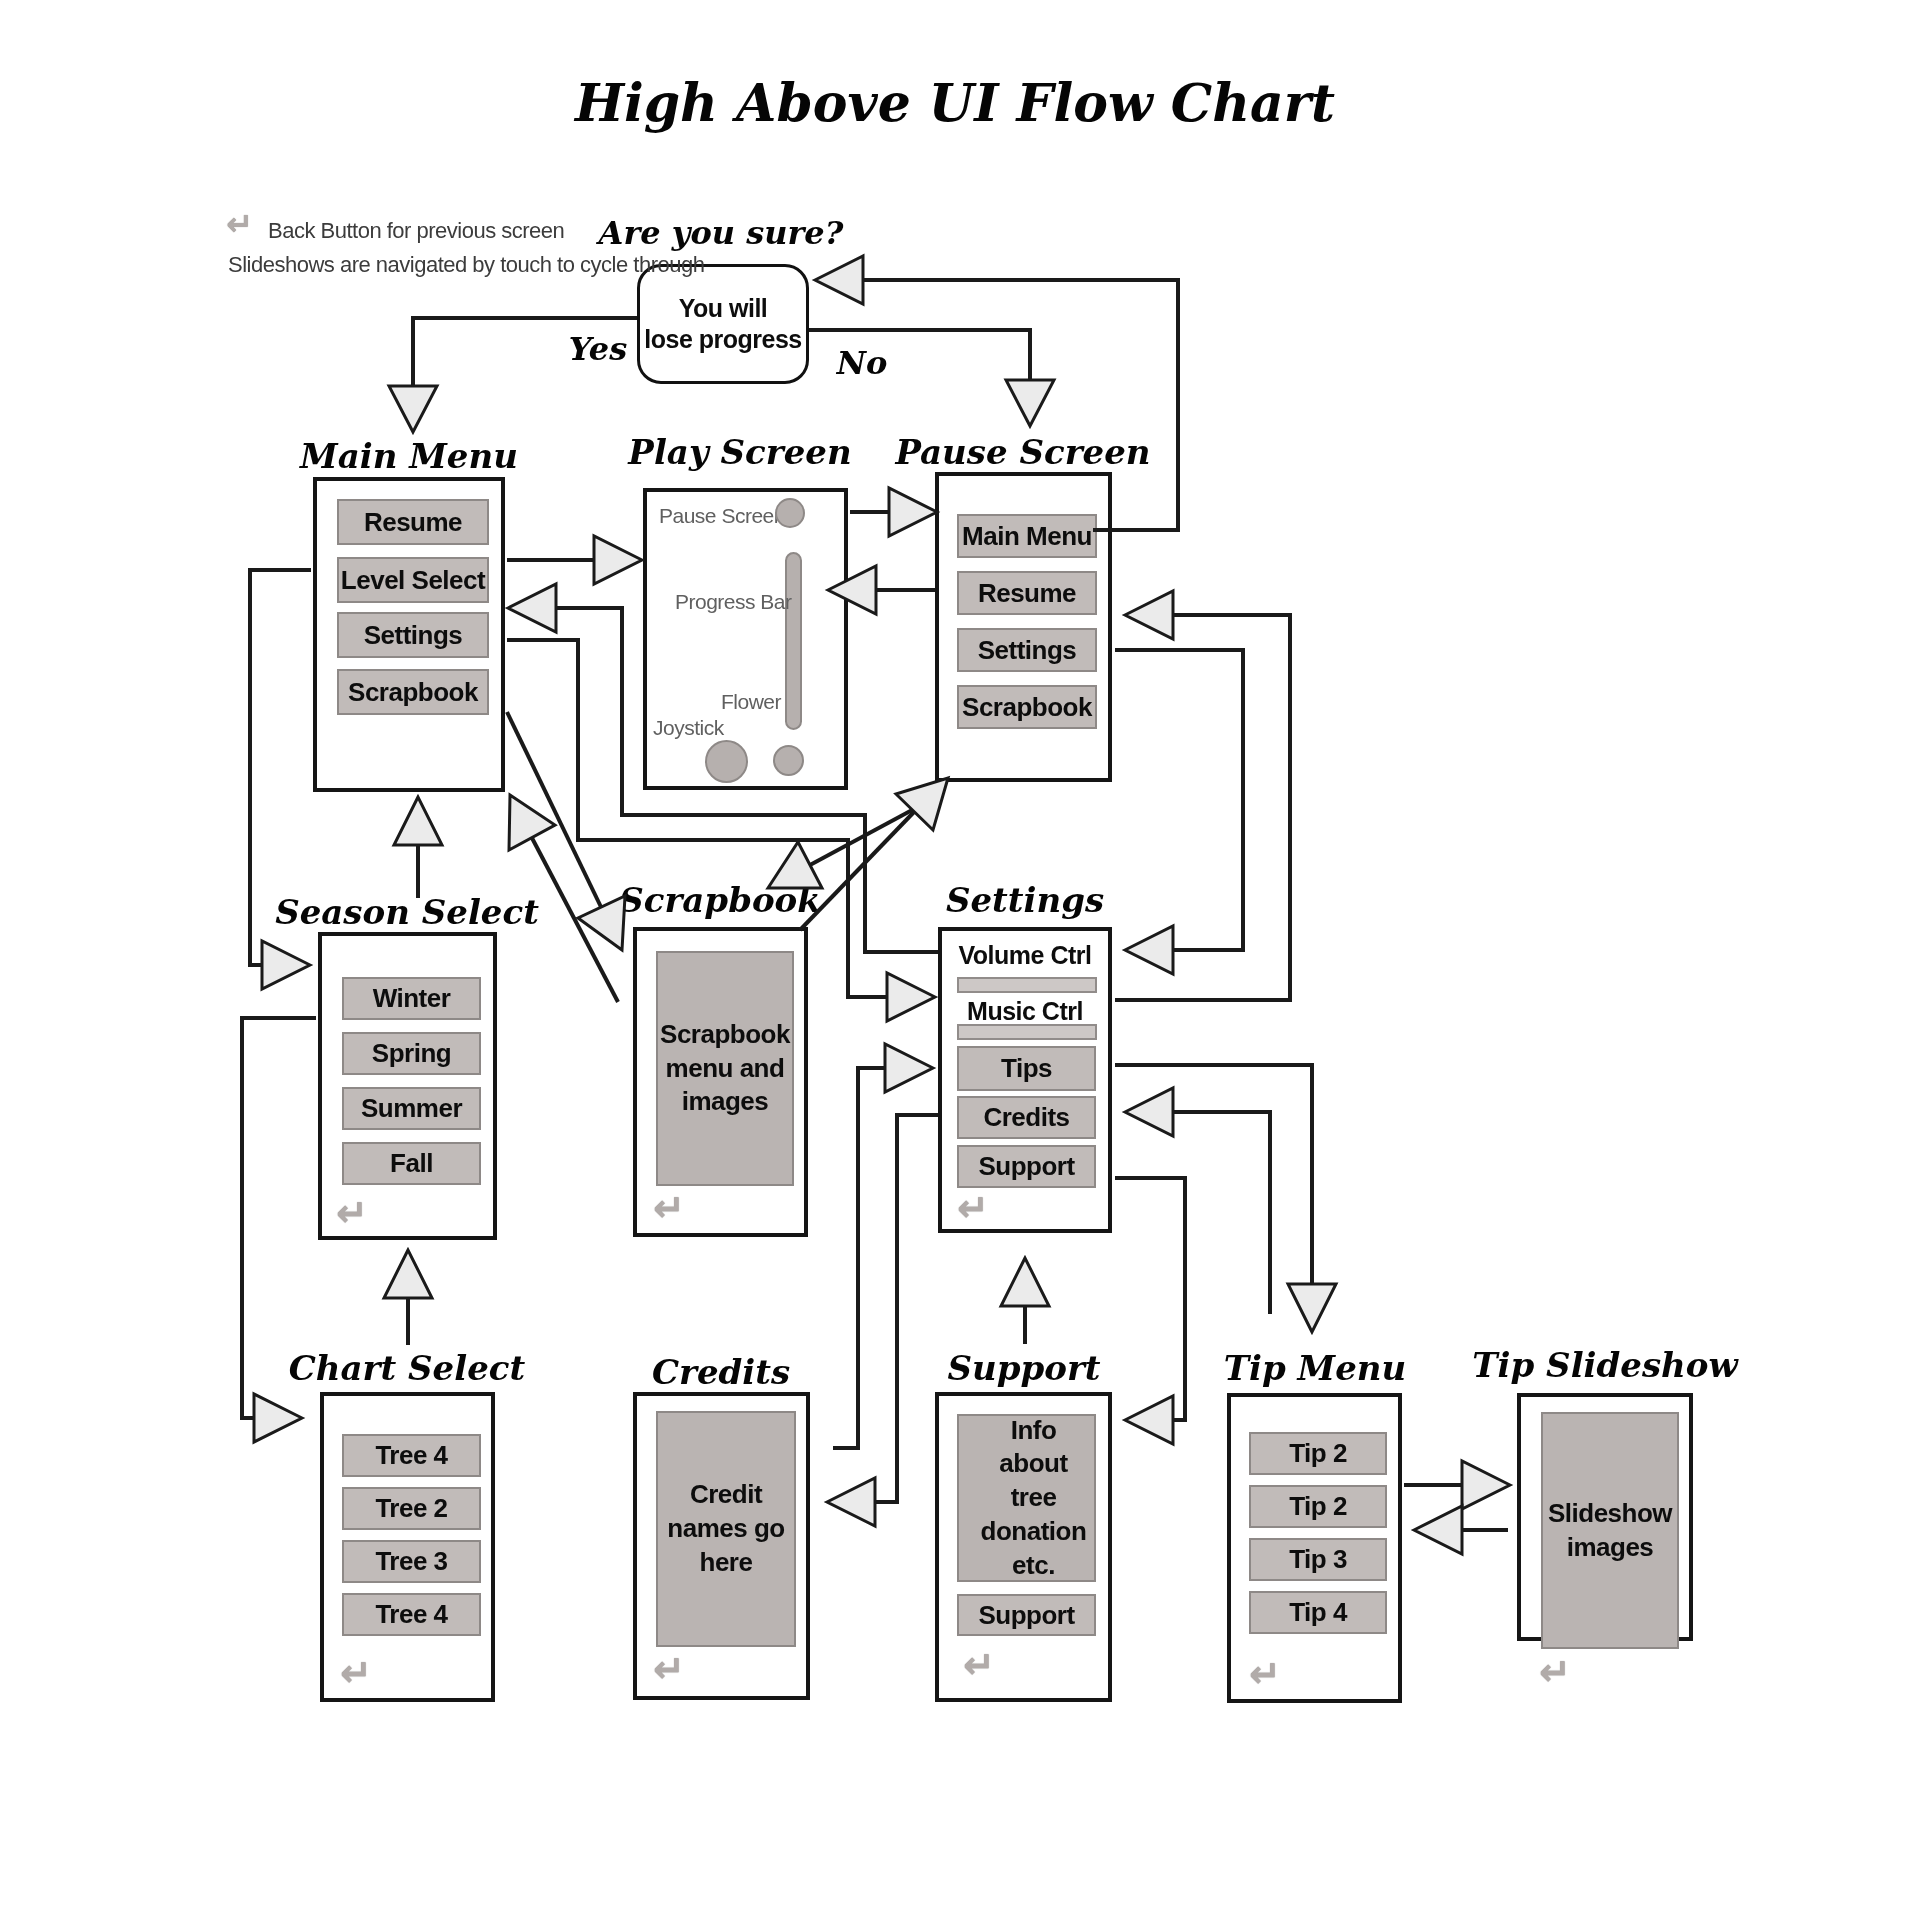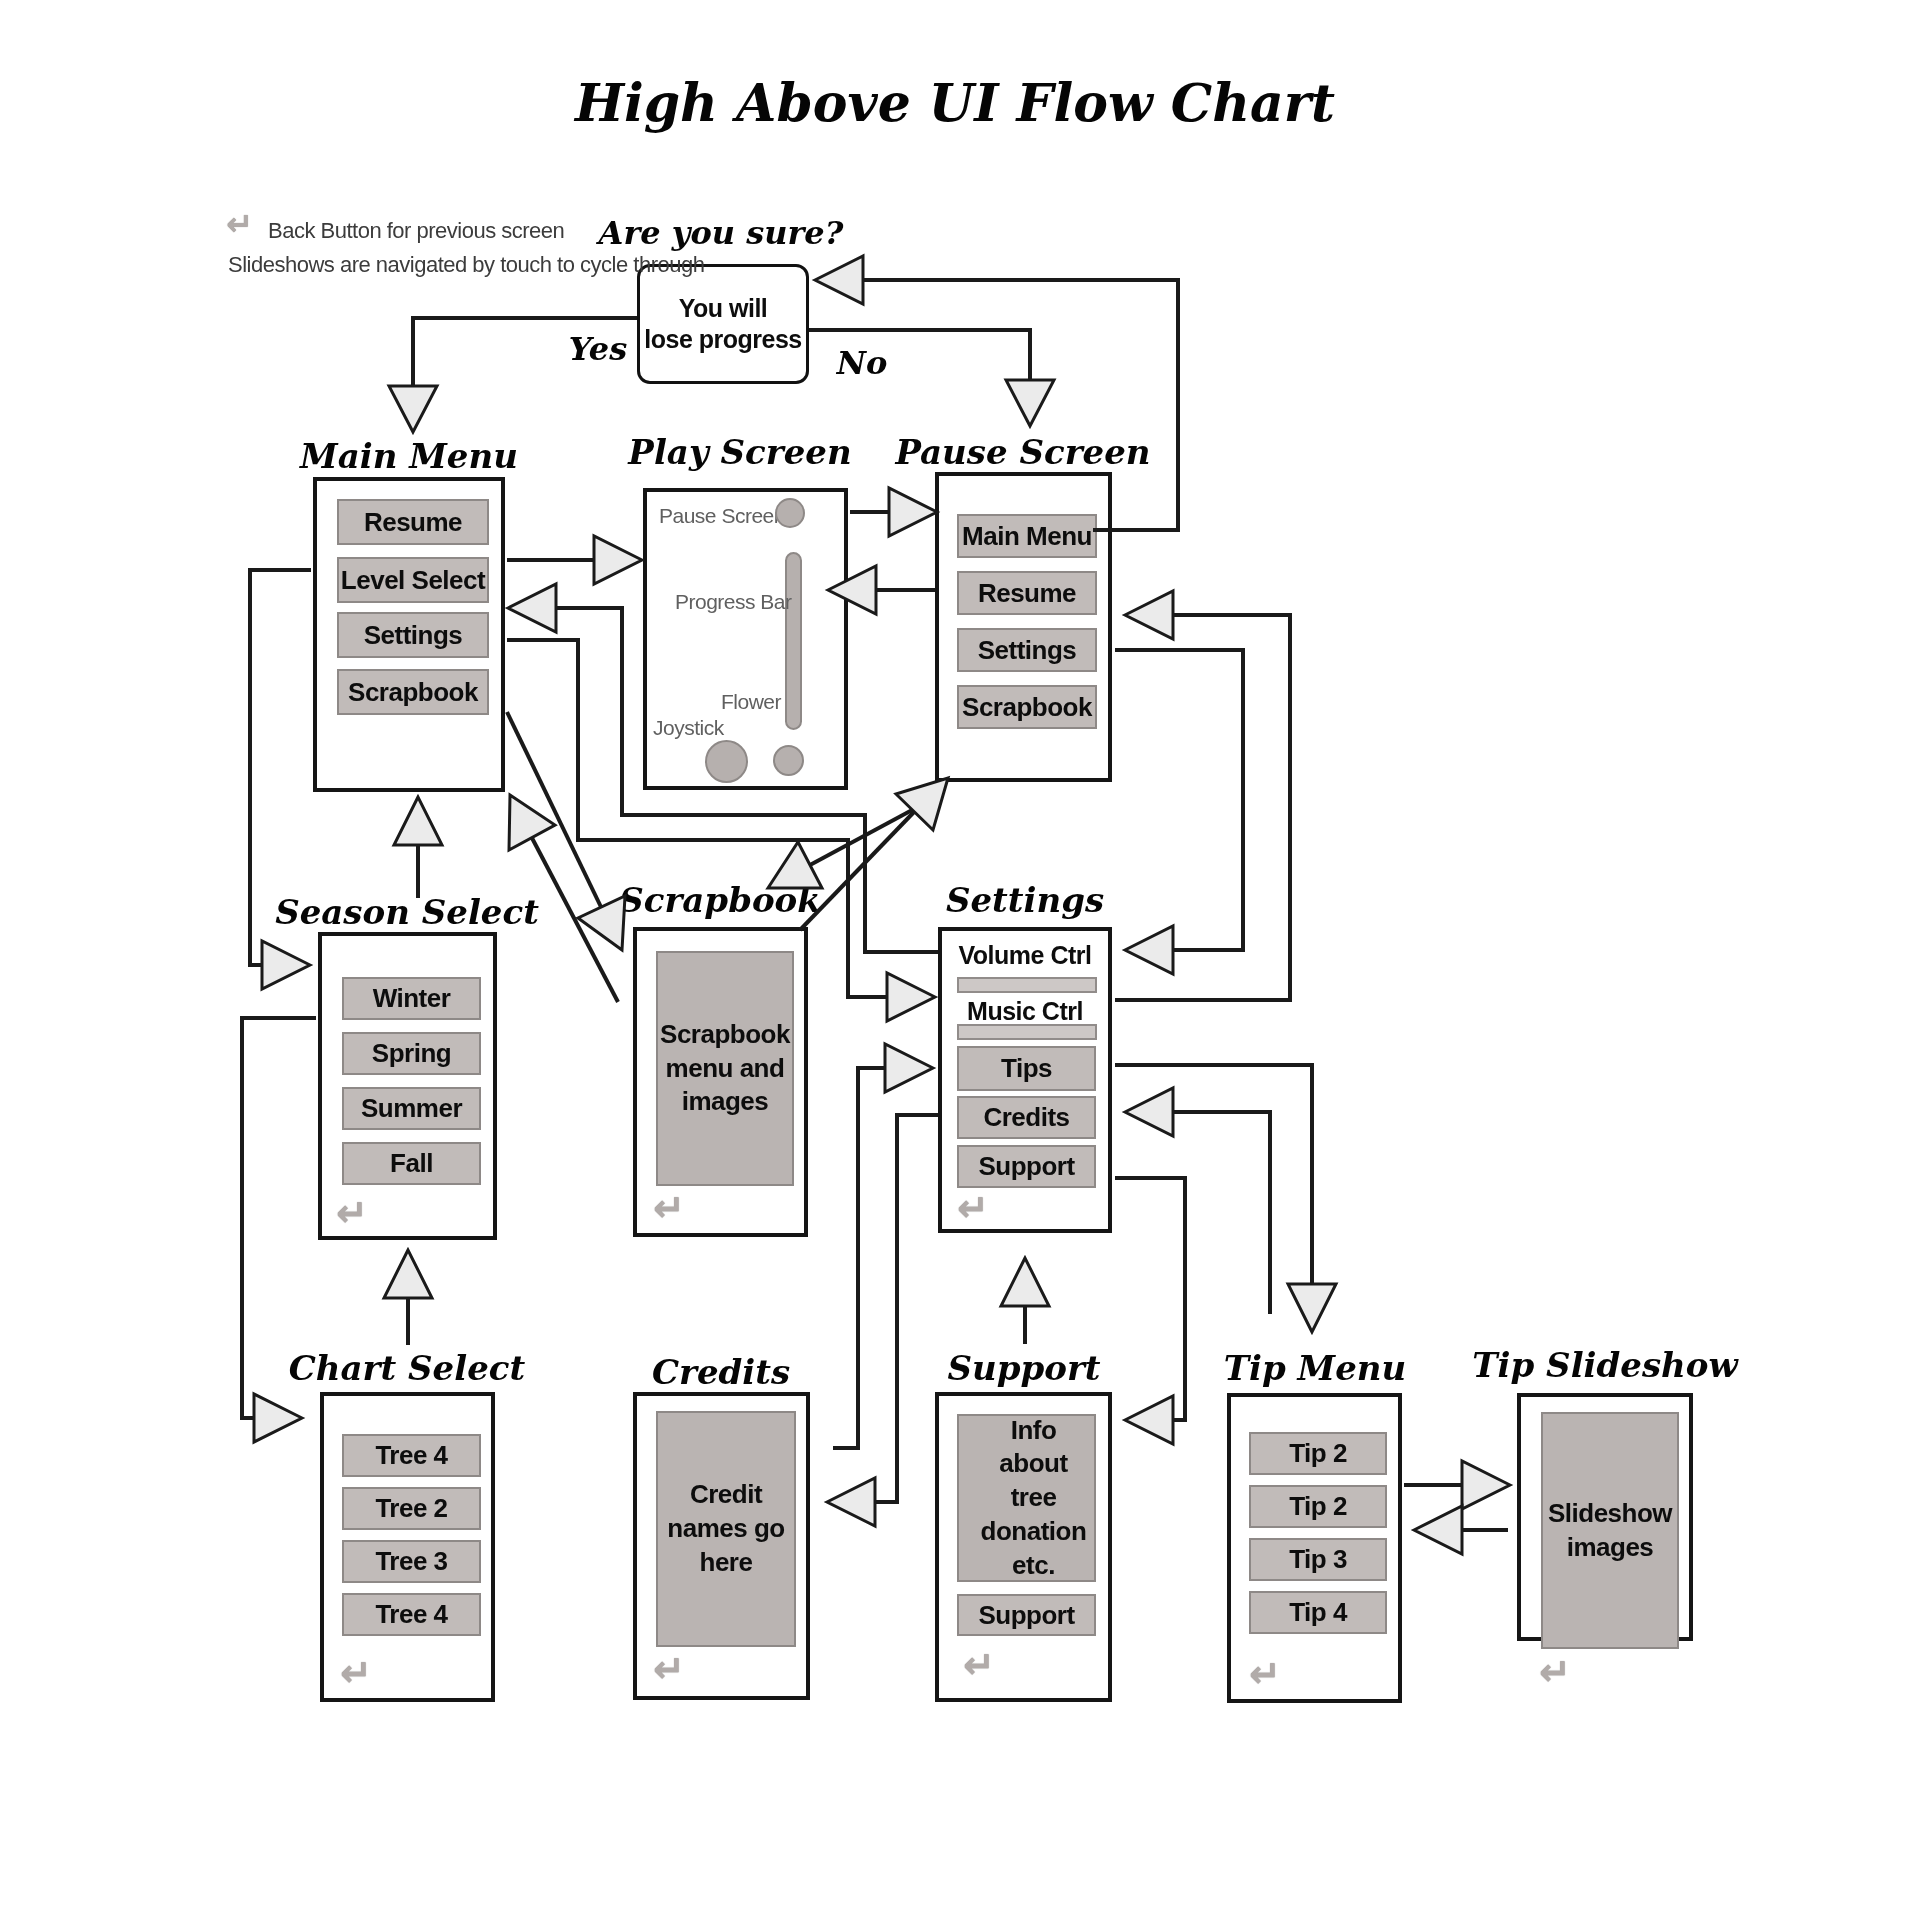--- a/index.html
+++ b/index.html
@@ -3,21 +3,21 @@
 <meta charset="utf-8">
 <style>
   html,body{margin:0;padding:0;background:#fff;}
   #canvas{position:relative;width:1920px;height:1921px;background:#fff;overflow:hidden;
           font-family:"Liberation Sans",sans-serif;}
   .script{font-family:"DejaVu Serif",serif;font-style:italic;font-weight:bold;color:#050505;
           white-space:nowrap;}
   #main-title{position:absolute;left:955px;top:72px;transform:translateX(-50%);font-size:52px;}
   .screen-title{position:absolute;transform:translateX(-50%);font-size:34px;}
   .screen-box{position:absolute;background:#fff;border:4px solid #151515;box-sizing:border-box;}
-  .dialog-box{position:absolute;background:#fff;border:3px solid #111;border-radius:13px;
+  .dialog-box{position:absolute;background:#fff;border:3px solid #111;border-radius:24px;
               box-sizing:border-box;display:flex;flex-direction:column;align-items:center;
               justify-content:center;text-align:center;font-weight:bold;font-size:25px;
               letter-spacing:-0.5px;line-height:1.25;color:#0d0d0d;}
   .btn{position:absolute;background:#c1bbb9;border:2px solid #8e8987;box-sizing:border-box;
        display:flex;align-items:center;justify-content:center;font-weight:bold;font-size:26px;
        letter-spacing:-0.5px;color:#0d0d0d;white-space:nowrap;}
   .panel{position:absolute;background:#bab4b2;border:2px solid #8e8987;box-sizing:border-box;
          display:flex;align-items:center;justify-content:center;text-align:center;
          font-weight:bold;font-size:26px;letter-spacing:-0.5px;line-height:1.3;color:#0d0d0d;
          padding:6px;}

